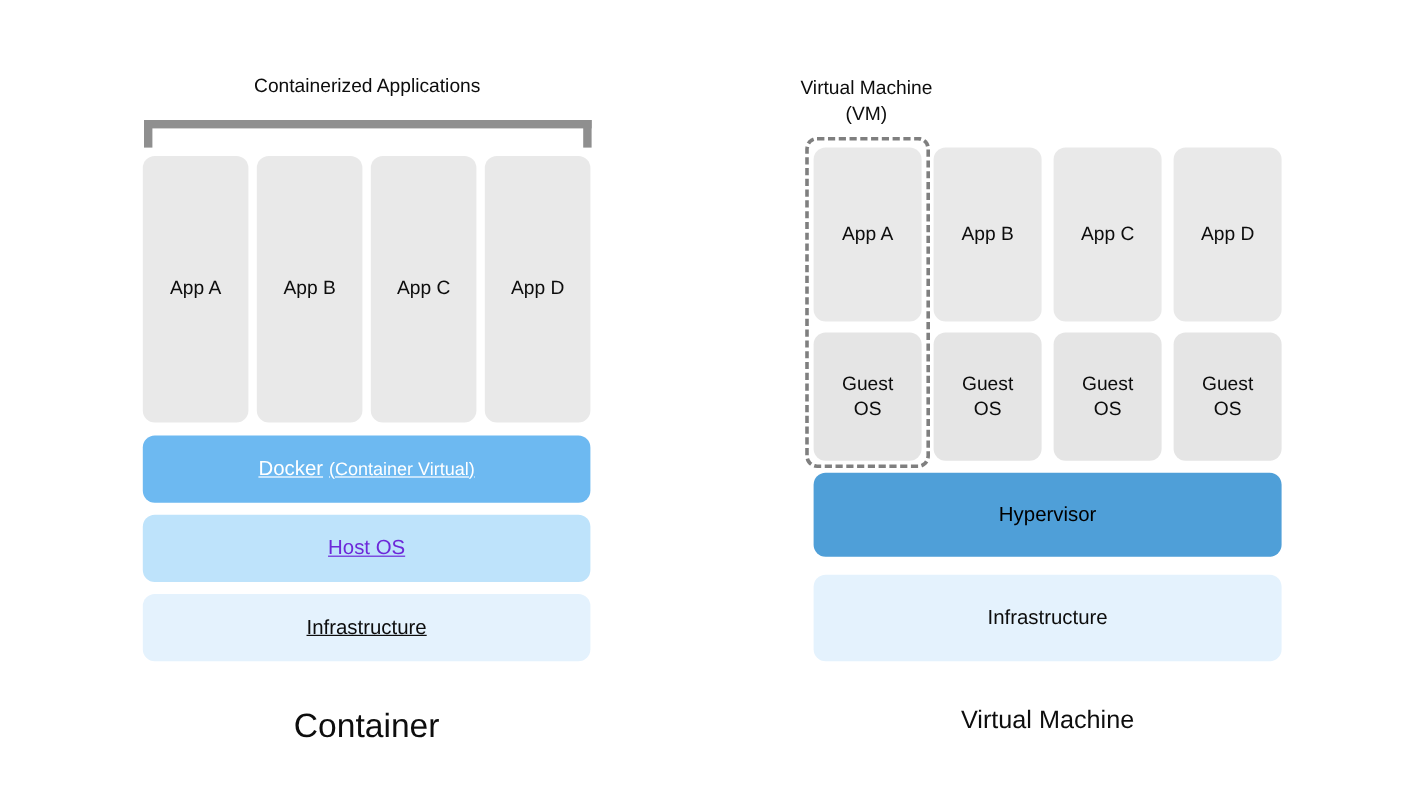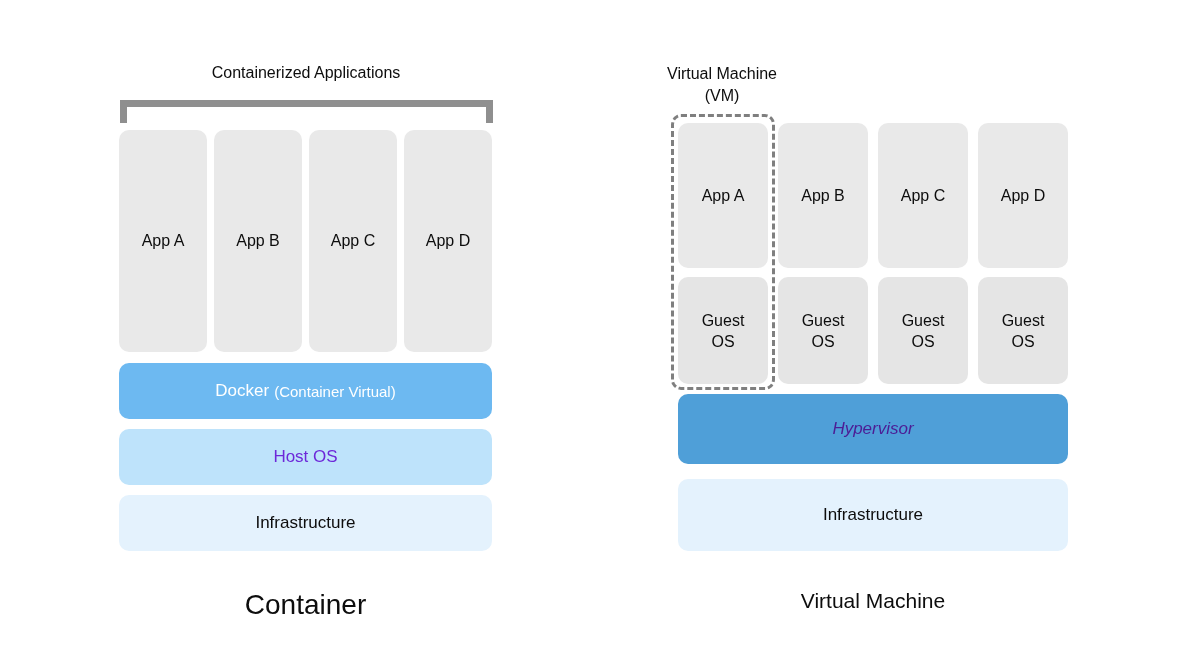--- a/index.html
+++ b/index.html
@@ -39,20 +39,21 @@
     background: #e9e9e9; font-size: 16px;
   }
   .l-app-1 { left: 119px; }
   .l-app-2 { left: 214px; }
   .l-app-3 { left: 309px; }
   .l-app-4 { left: 404px; }
 
   .l-bar {
     position: absolute; left: 119px; width: 373px; height: 56px;
     font-size: 17px;
+    text-decoration: underline;
   }
   .docker-bar { top: 363px; background: #6db9f1; color: #ffffff; }
   .docker-secondary { font-size: 15px; margin-left: 5px; }
   .hostos-bar { top: 429px; background: #bee3fb; color: #6d28d9; }
   .l-infra-bar { top: 495px; background: #e4f2fd; color: #0d0d0d; }
 
   .l-caption {
     position: absolute; left: 119px; top: 589px; width: 373px;
     text-align: center; font-size: 28px; color: #0d0d0d;
   }
@@ -79,21 +80,21 @@
   }
   .r-col-1 { left: 678px; }
   .r-col-2 { left: 778px; }
   .r-col-3 { left: 878px; }
   .r-col-4 { left: 978px; }
 
   .r-bar {
     position: absolute; left: 678px; width: 390px;
     font-size: 17px;
   }
-  .hypervisor-bar { top: 394px; height: 70px; background: #4f9fd8; color: #4c1d95; font-style: italic; }
+  .hypervisor-bar { top: 394px; height: 70px; background: #4f9fd8; color: #000000; }
   .r-infra-bar { top: 479px; height: 72px; background: #e4f2fd; color: #0d0d0d; }
 
   .r-caption {
     position: absolute; left: 678px; top: 589px; width: 390px;
     text-align: center; font-size: 21px; color: #0d0d0d;
   }
 </style>
 </head>
 <body>
 

